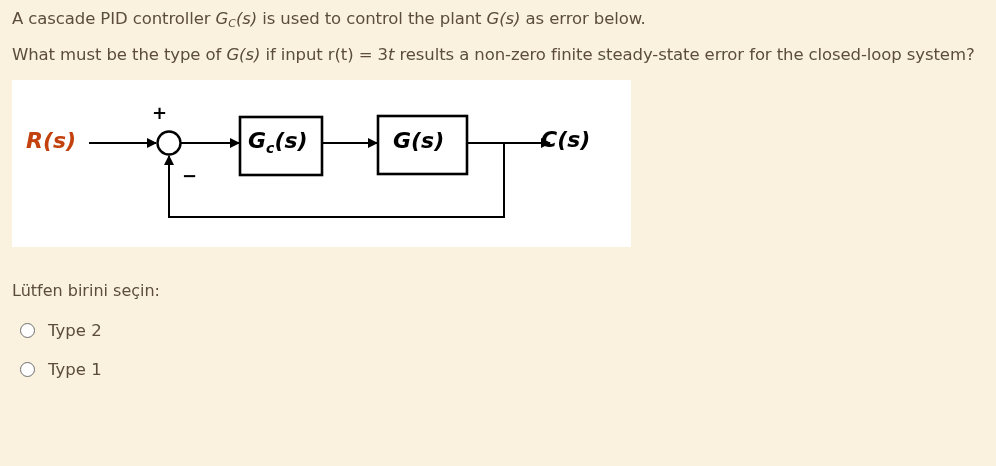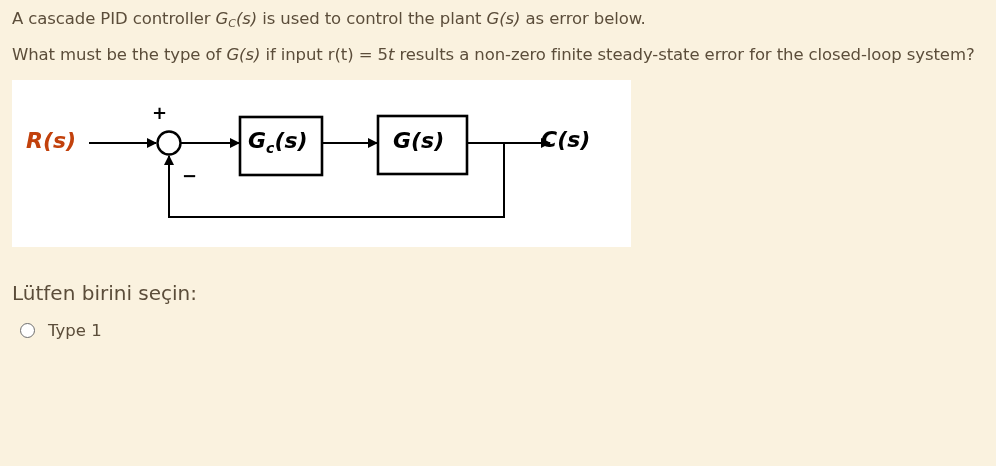--- a/index.html
+++ b/index.html
@@ -31,21 +31,21 @@
       left: 12px;
       top: 80px;
       width: 619px;
       height: 167px;
       background: #ffffff;
     }
     .prompt {
       position: absolute;
       left: 12px;
       top: 281px;
-      font-size: 20px;
+      font-size: 16px;
     }
     .options {
       position: absolute;
       left: 20px;
       top: 311px;
     }
     .option {
       height: 39px;
       display: flex;
       align-items: center;
@@ -65,21 +65,21 @@
     .opt-label {
       font-size: 16.5px;
       color: #5b4d3a;
     }
   </style>
 </head>
 <body>
 
 <div id="q1" class="q-line"><span>A cascade PID controller </span><span class="ital"><span>G</span><span class="sub">C</span><span>(s)</span></span><span> is used to control the plant </span><span class="ital">G(s)</span><span> as error below.</span></div>
 
-<div id="q2" class="q-line"><span>What must be the type of </span><span class="ital">G(s)</span><span> if input r(t) = 5</span><span class="ital">t</span><span> results a non-zero finite steady-state error for the closed-loop system?</span></div>
+<div id="q2" class="q-line"><span>What must be the type of </span><span class="ital">G(s)</span><span> if input r(t) = 3</span><span class="ital">t</span><span> results a non-zero finite steady-state error for the closed-loop system?</span></div>
 
 <div class="diagram">
   <svg width="619" height="167" viewBox="0 0 619 167" xmlns="http://www.w3.org/2000/svg">
     <defs>
       <marker id="arr" markerWidth="10" markerHeight="10" refX="9" refY="5" orient="auto" markerUnits="userSpaceOnUse">
         <path d="M0,0 L10,5 L0,10 z" fill="#000"></path>
       </marker>
     </defs>
     <g fill="none" stroke="#000" stroke-width="2">
 
@@ -107,15 +107,19 @@
   <span style="position:absolute;left:236px;top:48px;font:italic bold 22px 'DejaVu Sans',sans-serif;color:#000000;white-space:nowrap;"><span>G</span><span style="font-size:14px;vertical-align:-5px;">c</span><span>(s)</span></span>
   <span style="position:absolute;left:381px;top:48px;font:italic bold 22px 'DejaVu Sans',sans-serif;color:#000;">G(s)</span>
   <span style="position:absolute;left:529px;top:47px;font:italic bold 22px 'DejaVu Sans',sans-serif;color:#000;">C(s)</span>
 </div>
 
 <div class="prompt">Lütfen birini seçin:</div>
 
 <div class="options">
   <label class="option">
     <span class="radio"></span>
+    <span class="opt-label">Type 2</span>
+  </label>
+  <label class="option">
+    <span class="radio"></span>
     <span class="opt-label">Type 1</span>
   </label>
 </div>
 
 </body></html>

